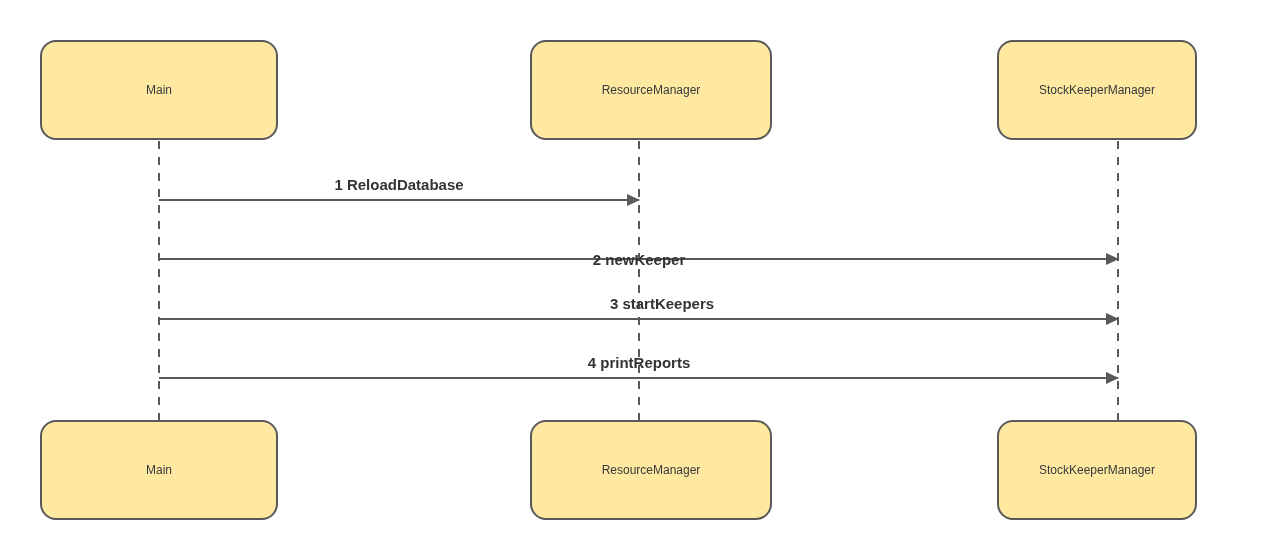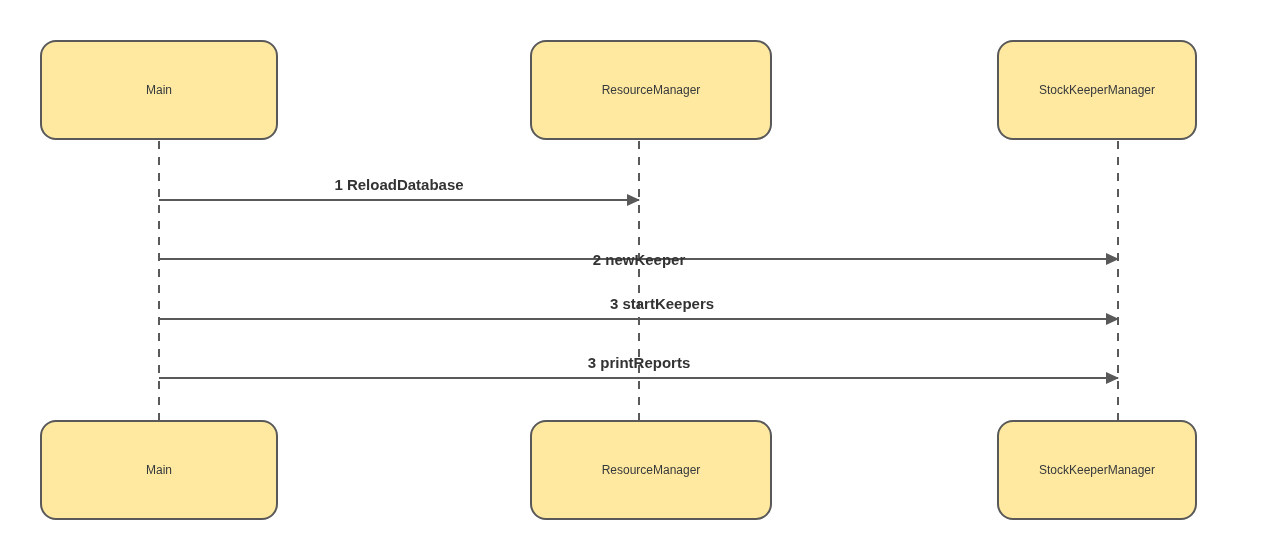--- a/index.html
+++ b/index.html
@@ -108,21 +108,21 @@
 
   <div class="msg-label lbl-1">1 ReloadDatabase</div>
   <div class="arrow arrow-1"></div>
 
   <div class="msg-label lbl-2">2 newKeeper</div>
   <div class="arrow arrow-2"></div>
 
   <div class="msg-label lbl-3">3 startKeepers</div>
   <div class="arrow arrow-3"></div>
 
-  <div class="msg-label lbl-4">3 printReports</div>
+  <div class="msg-label lbl-4">4 printReports</div>
   <div class="arrow arrow-4"></div>
 
   <div class="actor row-bottom col-main">
     <span>Main</span>
   </div>
   <div class="actor row-bottom col-resource">
     <span>ResourceManager</span>
   </div>
   <div class="actor row-bottom col-stock">
     <span>StockKeeperManager</span>

